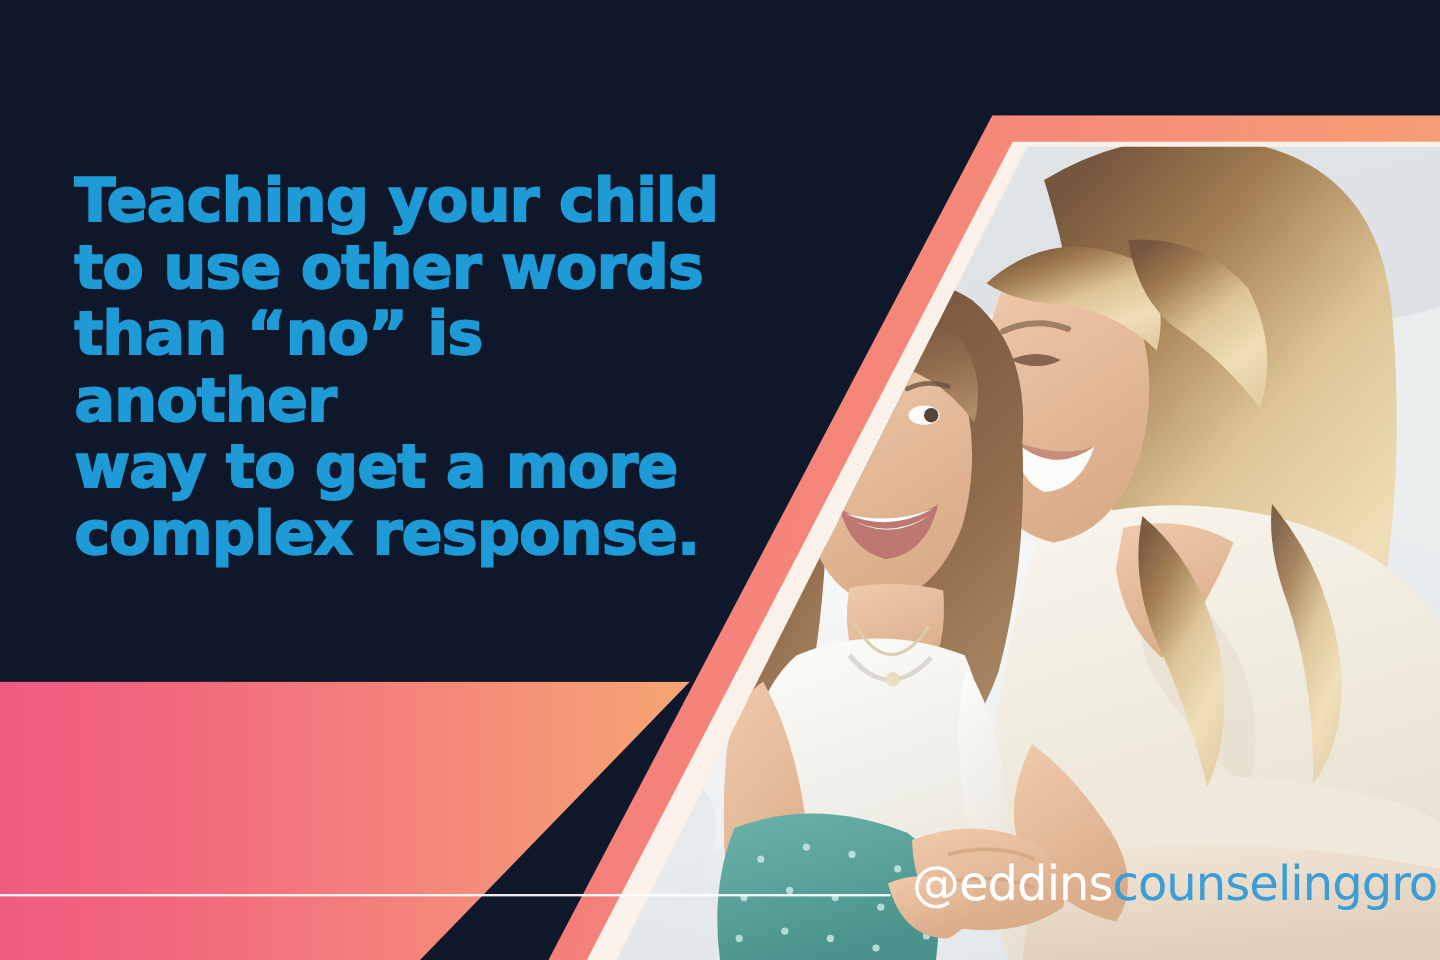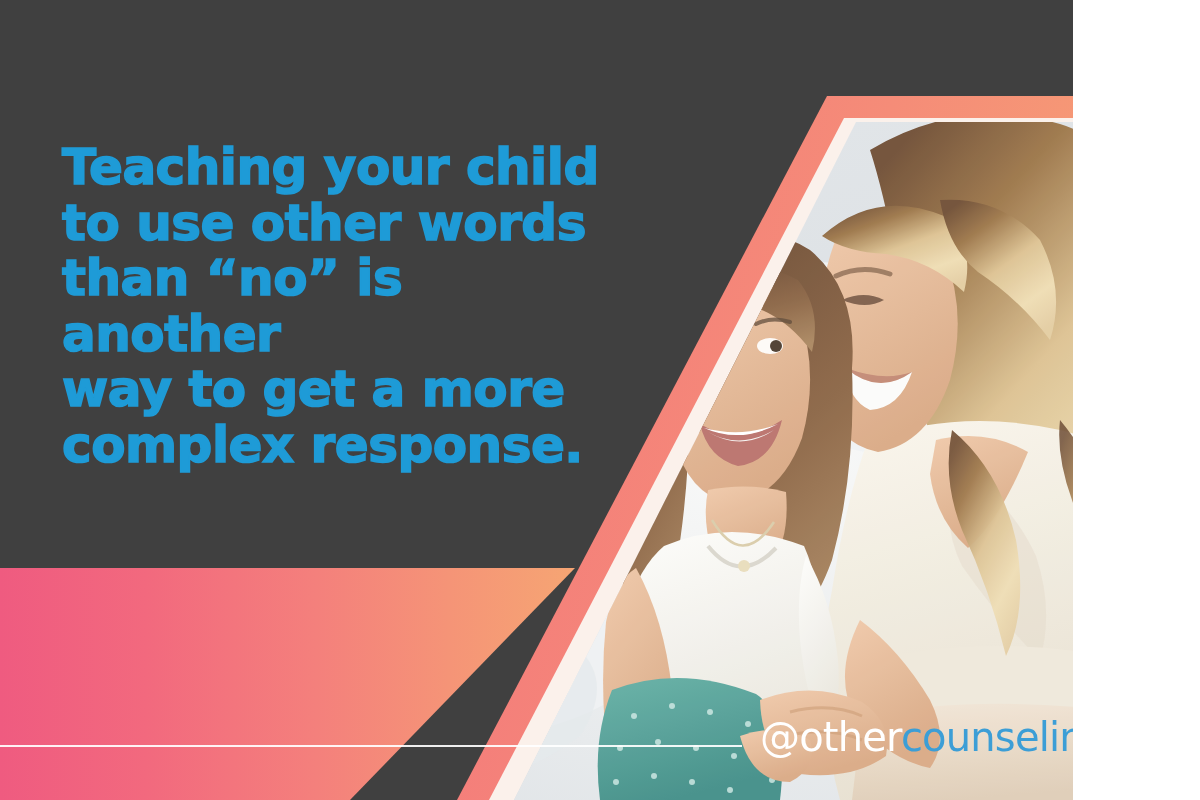--- a/index.html
+++ b/index.html
@@ -7,24 +7,24 @@
     margin: 0;
     padding: 0;
     background: #ffffff;
   }
   body {
     font-family: "Liberation Sans", sans-serif;
   }
 
   #canvas {
     position: relative;
-    width: 1073px;
+    width: 1200px;
     height: 800px;
     overflow: hidden;
-    background: #404040;
+    background: #0f172a;
   }
 
   
   .band {
     position: absolute;
     left: 0;
     top: 568px;
     width: 660px;
     height: 232px;
     background: linear-gradient(90deg, #EF5B80 0%, #F2697E 22%, #F4807C 48%, #F59477 68%, #F6A673 88%, #F7AE71 100%);
@@ -270,16 +270,16 @@
 
   <div class="band-rule"></div>
 
   <div class="headline">Teaching your child
 to use other words
 than “no” is another
 way to get a more
 complex response.</div>
 
   <div class="handle">
-    <span class="h-white">@other</span><span class="h-blue">counselinggroup</span>
+    <span class="h-white">@eddins</span><span class="h-blue">counselinggroup</span>
   </div>
 
 </div>
 
 </body></html>

